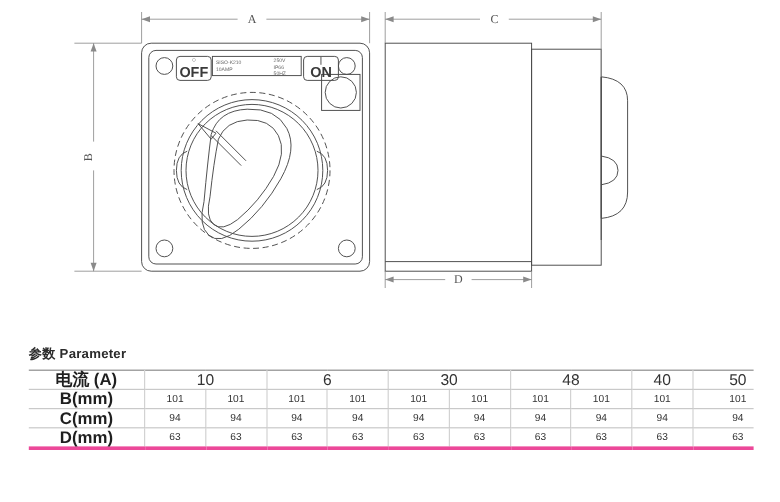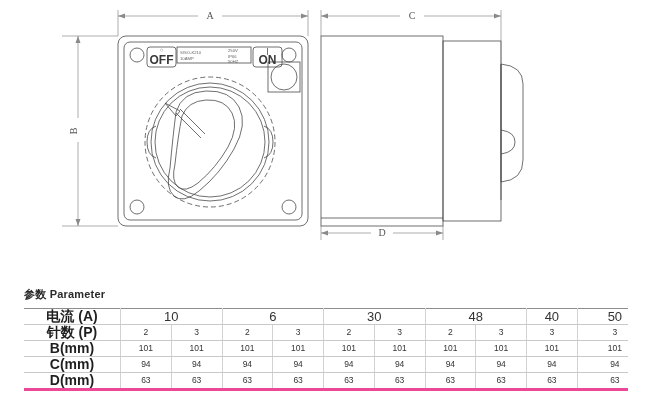--- a/index.html
+++ b/index.html
@@ -228,33 +228,20 @@
         <tr>
           <td class="rowhead col-head">电流 (A)</td>
           <td class="grp" colspan="2">10</td>
           <td class="grp" colspan="2">6</td>
           <td class="grp" colspan="2">30</td>
           <td class="grp" colspan="2">48</td>
           <td class="grp" colspan="1">40</td>
           <td class="grp" colspan="1">50</td>
         </tr>
         <tr>
-          <td class="rowhead col-head">针数 (P)</td>
-          <td class="col-cell">2</td>
-          <td class="col-cell">3</td>
-          <td class="col-cell">2</td>
-          <td class="col-cell">3</td>
-          <td class="col-cell">2</td>
-          <td class="col-cell">3</td>
-          <td class="col-cell">2</td>
-          <td class="col-cell">3</td>
-          <td class="col-cell">3</td>
-          <td class="col-cell">3</td>
-        </tr>
-        <tr>
           <td class="rowhead col-head">B(mm)</td>
           <td class="col-cell">101</td>
           <td class="col-cell">101</td>
           <td class="col-cell">101</td>
           <td class="col-cell">101</td>
           <td class="col-cell">101</td>
           <td class="col-cell">101</td>
           <td class="col-cell">101</td>
           <td class="col-cell">101</td>
           <td class="col-cell">101</td>

